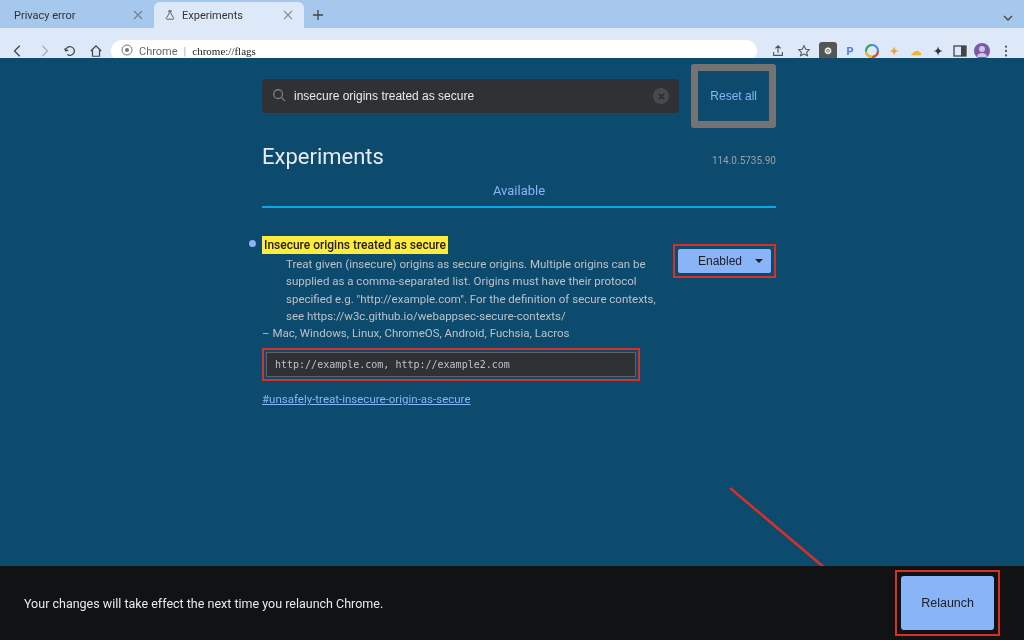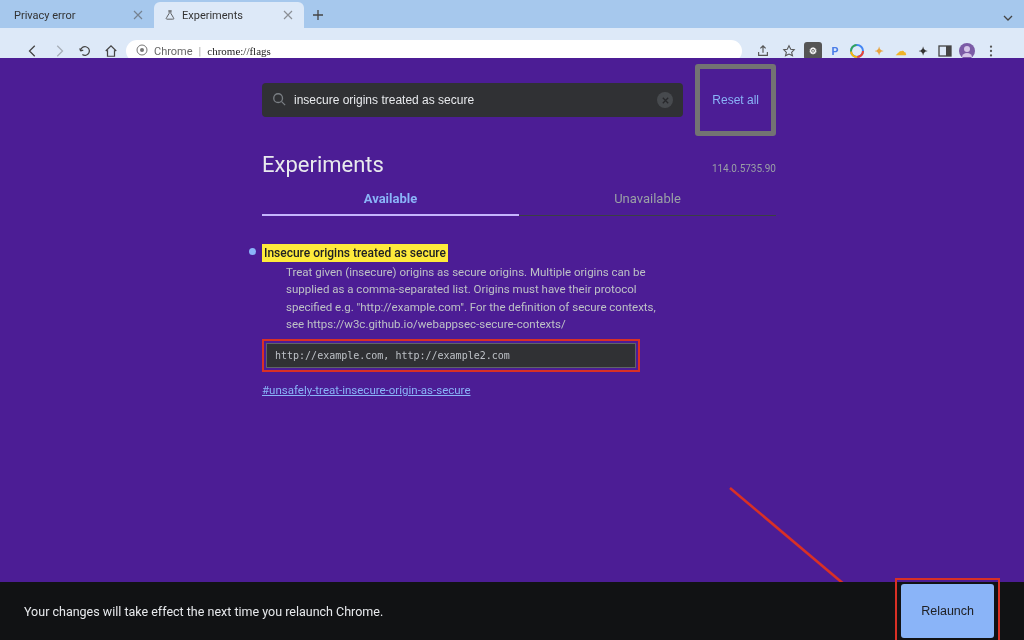--- a/index.html
+++ b/index.html
@@ -9,65 +9,65 @@
   .browser-chrome { background: #a6c8ed; }
   .tab-strip { display: flex; align-items: flex-end; height: 28px; padding-left: 4px; }
   .tab { display: flex; align-items: center; padding: 0 10px; height: 26px; font-size: 11px; color: #333; border-radius: 6px 6px 0 0; position: relative; min-width: 150px; max-width: 170px; }
   .tab.active { background: #dde9f8; }
   .tab-title { white-space: nowrap; overflow: hidden; text-overflow: ellipsis; flex: 1; }
   .tab-close { width: 12px; height: 12px; margin-left: 6px; opacity: .6; }
   .tab-favicon { width: 12px; height: 12px; margin-right: 6px; display:flex; align-items:center; justify-content:center;}
   .new-tab { padding: 0 8px; display:flex; align-items:center; height:26px;}
   .tab-strip-right { margin-left:auto; padding:0 10px; display:flex; align-items:center;}
   
-  .toolbar { display: flex; align-items: center; background: #dde9f8; height: 46px; padding: 0 22px; gap: 4px; }
+  .toolbar { display: flex; align-items: center; background: #dde9f8; height: 46px; padding: 0 7px; gap: 4px; }
   .tb-btn { width: 22px; height: 22px; display:flex; align-items:center; justify-content:center; color:#444; border-radius:50%; }
   .tb-btn svg { width: 14px; height: 14px; }
   .tb-btn.disabled { opacity: .35; }
   .address-bar { flex: 1; background: #fff; border-radius: 14px; height: 22px; display:flex; align-items:center; padding: 0 10px; font-size: 11px; color: #666; gap:6px;}
   .addr-prefix { color:#666; }
   .addr-path { color:#222;font-family:Liberation Serif, serif; }
   .toolbar-right { display:flex; align-items:center; gap:4px; padding-left:6px;}
   .ext-icon { width:18px; height:18px; border-radius:3px; display:flex; align-items:center; justify-content:center; font-size:11px; font-weight:bold;}
   
   
-  .page { position:absolute; top:58px; left:0; right:0; bottom:0; background:#4c1d95; color:#e8eaed; overflow:hidden;}
+  .page { position:absolute; top:58px; left:0; right:0; bottom:0; background:#0c4a6e; color:#e8eaed; overflow:hidden;}
   .main-col { position:absolute; left:262px; right:248px; top:0; bottom:0; }
   
   .search-row { display:flex; align-items:center; gap:12px; padding: 6px 0 10px 0; justify-content:space-between;}
   .search-box { flex:1; background:#303134; border-radius:4px; height:34px; display:flex; align-items:center; padding:0 10px; }
   .search-box input { flex:1; background:transparent; border:none; outline:none; color:#e8eaed; font-size:12px; }
   .search-box .search-clear { opacity:.5; width:16px; height:16px; background:#5f6368; border-radius:50%; display:flex; align-items:center; justify-content:center;}
-  .reset-btn { border:5px solid #737373; color:#8ab4f8; background:transparent; padding:24px 12px; font-size:12px; border-radius:3px;}
+  .reset-btn { border:7px solid #737373; color:#8ab4f8; background:transparent; padding:18px 12px; font-size:12px; border-radius:3px;}
   
   .page-title-row { display:flex; align-items:baseline; justify-content:space-between; padding: 6px 0 4px 0;}
   h1 { font-size: 22px; font-weight: 400; color:#e8eaed;}
   .version { font-size: 10px; color:#9aa0a6; }
   
   .tabs { display:flex; }
   .tab-link { flex:1; text-align:center; padding:10px 0 8px 0; font-size:13px; color:#9aa0a6; border-bottom:1px solid #3c4043; }
-  .tab-link.active { color:#8ab4f8; border-bottom:2px solid #c4b5fd;font-weight:bold; }
+  .tab-link.active { color:#8ab4f8; border-bottom:2px solid #0ea5e9; }
   
   .flag-item { padding: 28px 0 0 0; font-size: 12px; line-height: 1.5; color:#bdc1c6; position:relative;}
   .flag-title-row { display:flex; align-items:flex-start; }
   .flag-dot { width:7px; height:7px; border-radius:50%; background:#8ab4f8; margin:4px 6px 0 -13px; flex-shrink:0;}
   .flag-title { font-weight:500; color:#e8eaed; background:#ffeb3b; color:#202124; padding:0 2px; display:inline; font-size:12px;}
   .flag-desc { font-size:11.5px; color:#bdc1c6; max-width: 380px; margin-top:2px;margin-left:24px;}
   .flag-platforms { font-size:11.5px; color:#bdc1c6;}
   .flag-input-box { border:2px solid #d93025; margin-top:6px; padding:2px; position:relative;}
   .flag-input { width:100%; background:#303134; border:1px solid #5f6368; color:#bdc1c6; font-family: monospace; font-size:10px; padding:6px 8px; outline:none;}
   .flag-link { color:#8ab4f8; text-decoration:underline; font-size:11.5px; display:inline-block; margin-top:10px;}
   
   .flag-select-box { position:absolute; right:0; top:36px; border:2px solid #d93025; padding:3px;}
   .flag-select { background:#8ab4f8; color:#202124; border:none; padding:5px 28px 5px 20px; font-size:12px; border-radius:2px; appearance:none; position:relative;}
   .flag-select-wrap { position:relative; display:inline-block;}
   .flag-select-wrap::after { content:''; position:absolute; right:8px; top:50%; transform:translateY(-50%); border-left:4px solid transparent; border-right:4px solid transparent; border-top:4px solid #202124;}
   
   
-  .relaunch-bar { position:absolute; left:0; right:0; bottom:0; height:58px; background:#111214; display:flex; align-items:center; padding:0 24px; justify-content:space-between;}
+  .relaunch-bar { position:absolute; left:0; right:0; bottom:0; height:74px; background:#111214; display:flex; align-items:center; padding:0 24px; justify-content:space-between;}
   .relaunch-msg { font-size:12.5px; color:#e8eaed;}
   .relaunch-box { border:2px solid #d93025; padding:4px;}
   .relaunch-btn { background:#8ab4f8; color:#202124; border:none; padding:20px 20px; font-size:12.5px; border-radius:3px;}
   
   
   .arrow-svg { position:absolute; pointer-events:none; }
 </style>
 </head>
 <body>
 
@@ -206,36 +206,43 @@
       <button class="reset-btn">Reset all</button>
     </div>
 
     <div class="page-title-row">
       <h1>Experiments</h1>
       <span class="version">114.0.5735.90</span>
     </div>
 
     <div class="tabs">
       <div class="tab-link active">Available</div>
-      <div class="tab-link">Unavailable</div>
     </div>
 
     <div class="flag-item">
       <div class="flag-title-row">
         <span class="flag-dot"></span>
         <span class="flag-title">Insecure origins treated as secure</span>
       </div>
       <div class="flag-desc">Treat given (insecure) origins as secure origins. Multiple origins can be supplied as a comma-separated list. Origins must have their protocol specified e.g. "http://example.com". For the definition of secure contexts, see https://w3c.github.io/webappsec-secure-contexts/</div>
+      <div class="flag-platforms">– Mac, Windows, Linux, ChromeOS, Android, Fuchsia, Lacros</div>
       
       <div class="flag-input-box" style="max-width:378px;">
         <input class="flag-input" value="http://example.com, http://example2.com" style="">
       </div>
       
       <a class="flag-link">#unsafely-treat-insecure-origin-as-secure</a>
       
+      <div class="flag-select-box">
+        <div class="flag-select-wrap">
+          <select class="flag-select">
+            <option>Enabled</option>
+          </select>
+        </div>
+      </div>
     </div>
   </div>
 
   <svg class="arrow-svg" style="left:720px; top:420px;" width="200" height="170">
     <defs>
       <marker id="ah" markerWidth="10" markerHeight="10" refX="8" refY="3" orient="auto">
         <path d="M0,0 L9,3 L0,6 z" fill="#d93025"></path>
       </marker>
     </defs>
     <line x1="10" y1="10" x2="170" y2="145" stroke="#d93025" stroke-width="2.5" marker-end="url(#ah)"></line>

